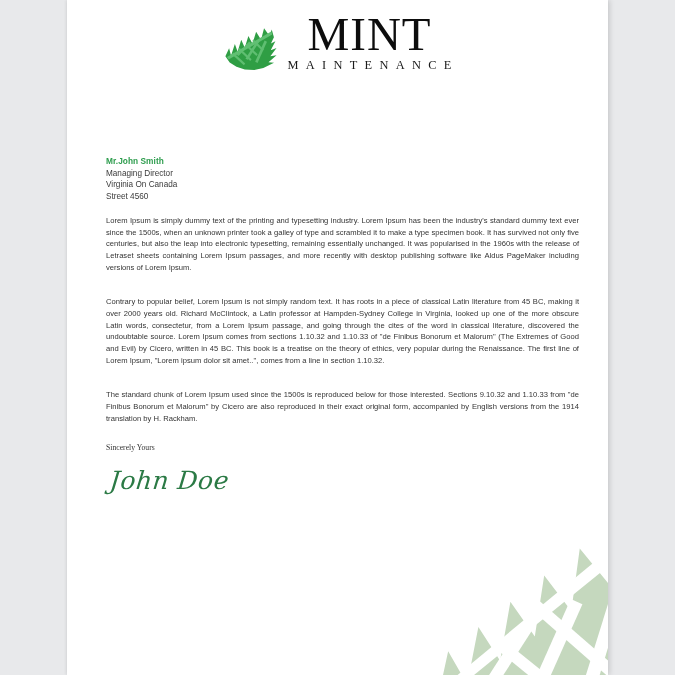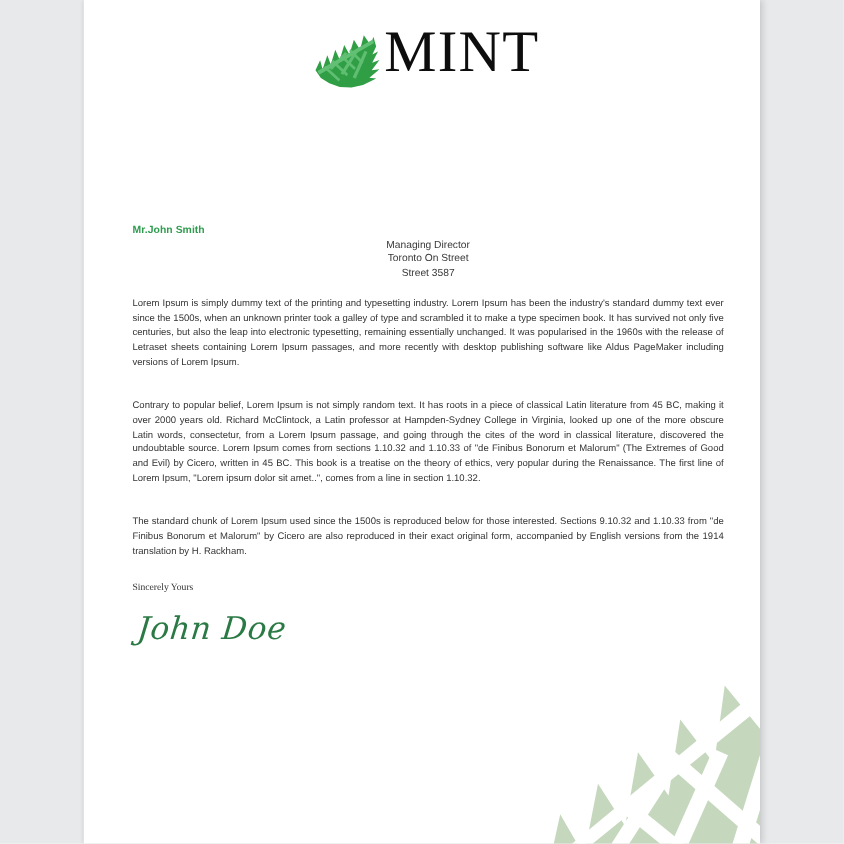--- a/index.html
+++ b/index.html
@@ -81,37 +81,36 @@
     color: #1b1b1b;
     margin-top: 3px;
     margin-left: 7px;
     white-space: nowrap;
   }
 
   
   #letter {
     position: absolute;
     left: 39px;
-    top: 178px;
+    top: 156px;
     width: 473px;
   }
 
   .recipient { margin-bottom: 0; }
   #recipient-name {
     font-size: 8.3px;
     font-weight: bold;
     color: #2e9d4e;
     line-height: 1.42;
     letter-spacing: 0.05px;
   }
   .recipient-line {
     font-size: 8.2px;
     color: #3a3a3a;
     line-height: 1.42;
-    text-align: center;
   }
 
   .para {
     font-size: 7.6px;
     line-height: 1.56;
     color: #333333;
     text-align: justify;
     margin-top: 22px;
     letter-spacing: 0.01px;
   }
@@ -227,31 +226,32 @@
               <path d="M 24 57 L 36 80 L 33 82 L 21 59 Z"></path>
               <path d="M 36 53 L 48 77 L 45 79 L 33 55 Z"></path>
               <path d="M 49 51 L 60 73 L 57 75 L 46 53 Z"></path>
               <path d="M 62 48 L 72 69 L 69 71 L 59 50 Z"></path>
             </g>
           </g>
         </svg>
       </div>
       <div id="logo-text">
         <div id="brand-name">MINT</div>
+        <div id="brand-sub">MAINTENANCE</div>
       </div>
     </div>
   </div>
 
   <div id="letter">
 
     <div class="recipient">
       <div id="recipient-name">Mr.John Smith</div>
       <div class="recipient-line">Managing Director</div>
-      <div class="recipient-line">Toronto On Street</div>
-      <div class="recipient-line">Street 3587</div>
+      <div class="recipient-line">Virginia On Canada</div>
+      <div class="recipient-line">Street 4560</div>
     </div>
 
     <p class="para" id="para-1">Lorem Ipsum is simply dummy text of the printing and typesetting industry. Lorem Ipsum has been the industry's standard dummy text ever since the 1500s, when an unknown printer took a galley of type and scrambled it to make a type specimen book. It has survived not only five centuries, but also the leap into electronic typesetting, remaining essentially unchanged. It was popularised in the 1960s with the release of Letraset sheets containing Lorem Ipsum passages, and more recently with desktop publishing software like Aldus PageMaker including versions of Lorem Ipsum.</p>
     <p class="para">Contrary to popular belief, Lorem Ipsum is not simply random text. It has roots in a piece of classical Latin literature from 45 BC, making it over 2000 years old. Richard McClintock, a Latin professor at Hampden-Sydney College in Virginia, looked up one of the more obscure Latin words, consectetur, from a Lorem Ipsum passage, and going through the cites of the word in classical literature, discovered the undoubtable source. Lorem Ipsum comes from sections 1.10.32 and 1.10.33 of "de Finibus Bonorum et Malorum" (The Extremes of Good and Evil) by Cicero, written in 45 BC. This book is a treatise on the theory of ethics, very popular during the Renaissance. The first line of Lorem Ipsum, "Lorem ipsum dolor sit amet..", comes from a line in section 1.10.32.</p>
     <p class="para">The standard chunk of Lorem Ipsum used since the 1500s is reproduced below for those interested. Sections 9.10.32 and 1.10.33 from "de Finibus Bonorum et Malorum" by Cicero are also reproduced in their exact original form, accompanied by English versions from the 1914 translation by H. Rackham.</p>
 
     <div id="closing">Sincerely Yours</div>
     <div id="signature">John Doe</div>
 
   </div>

